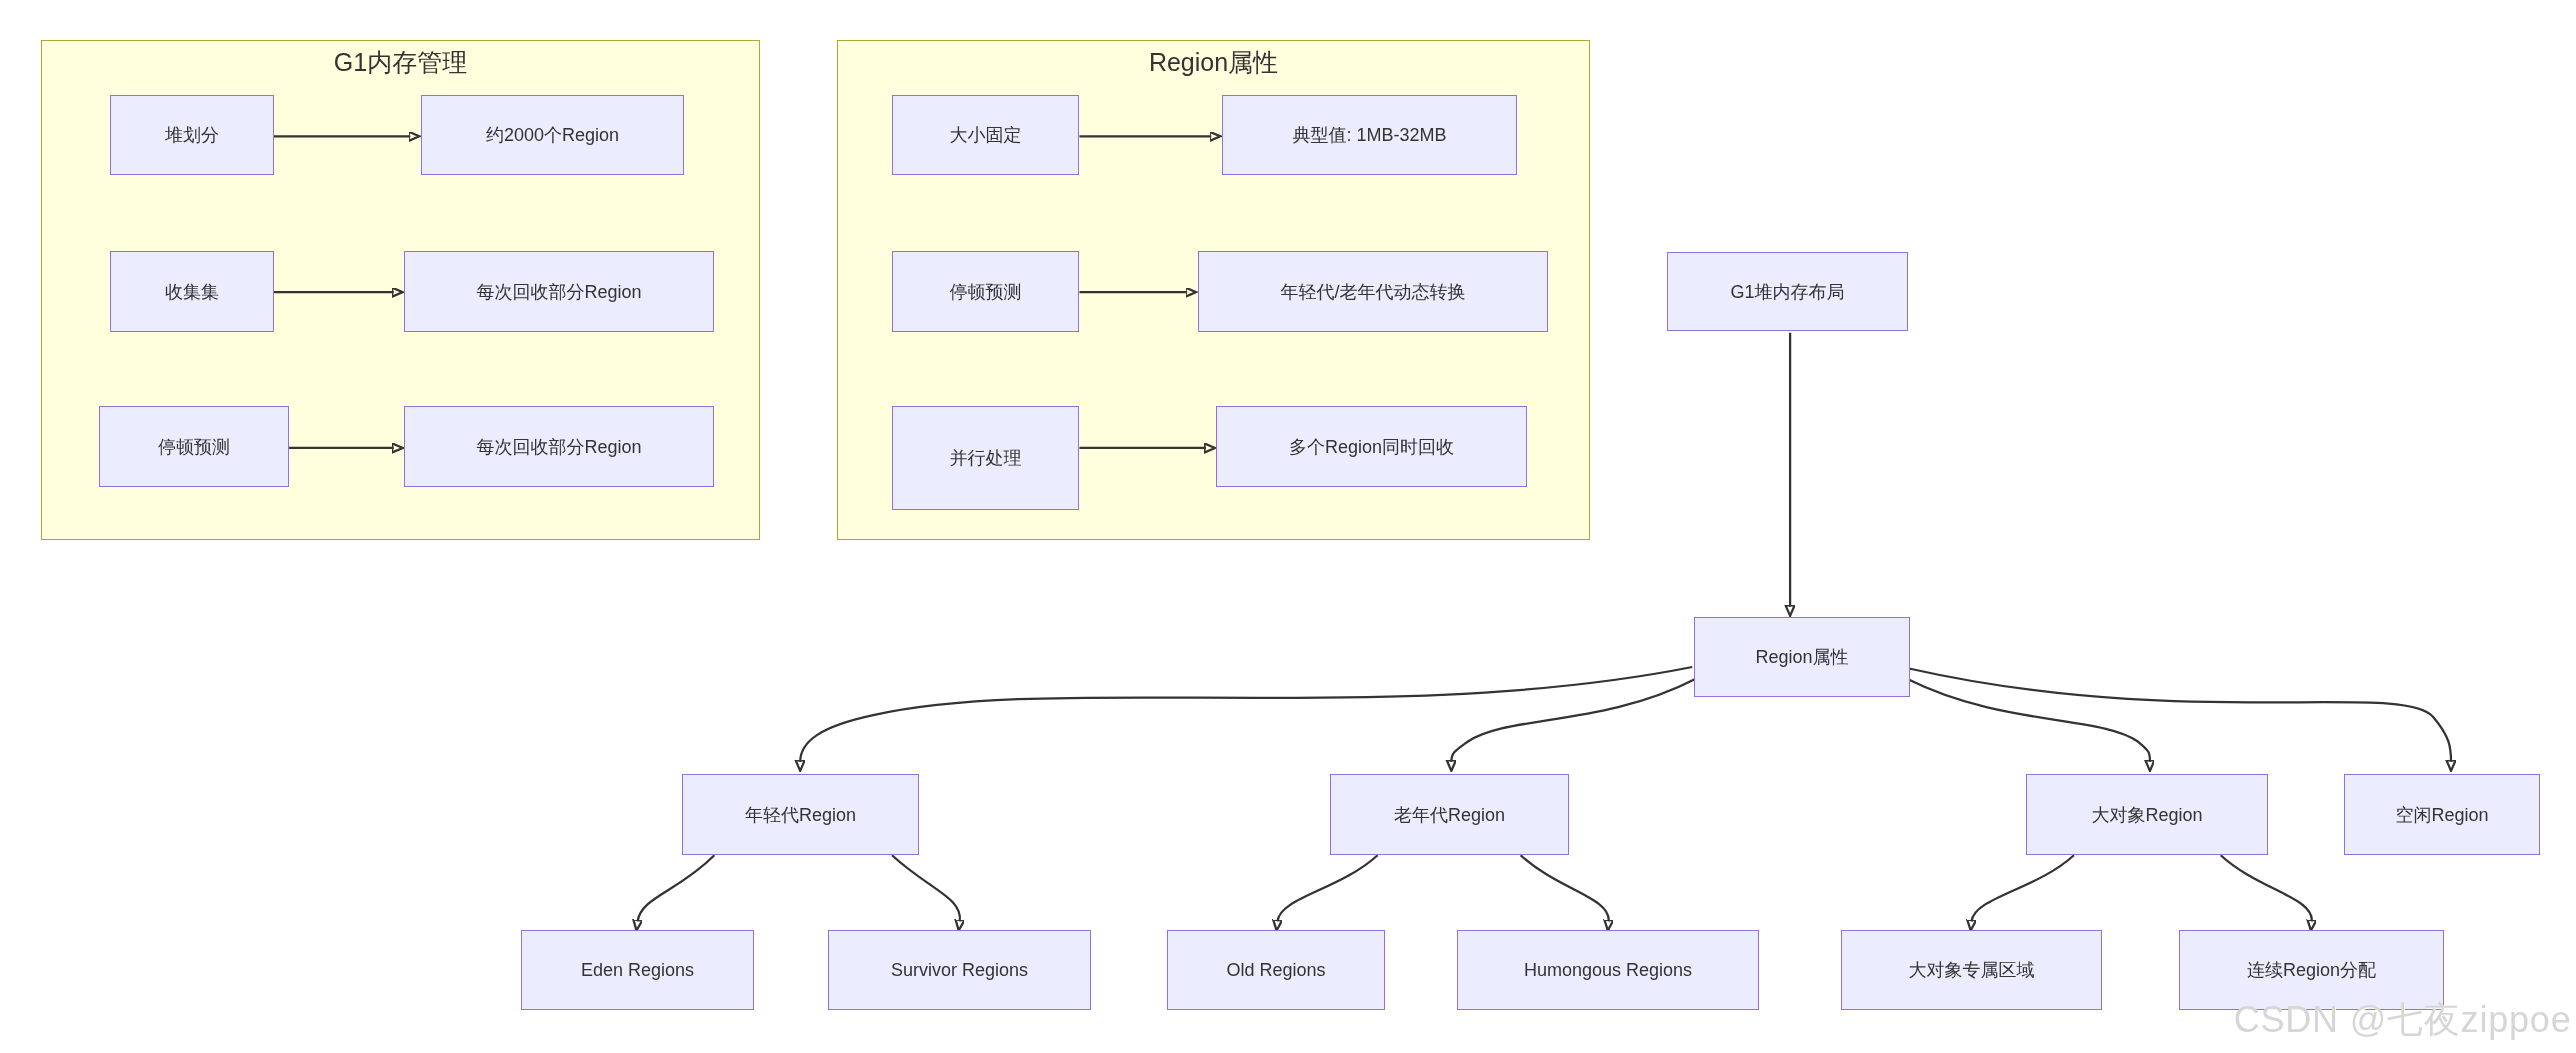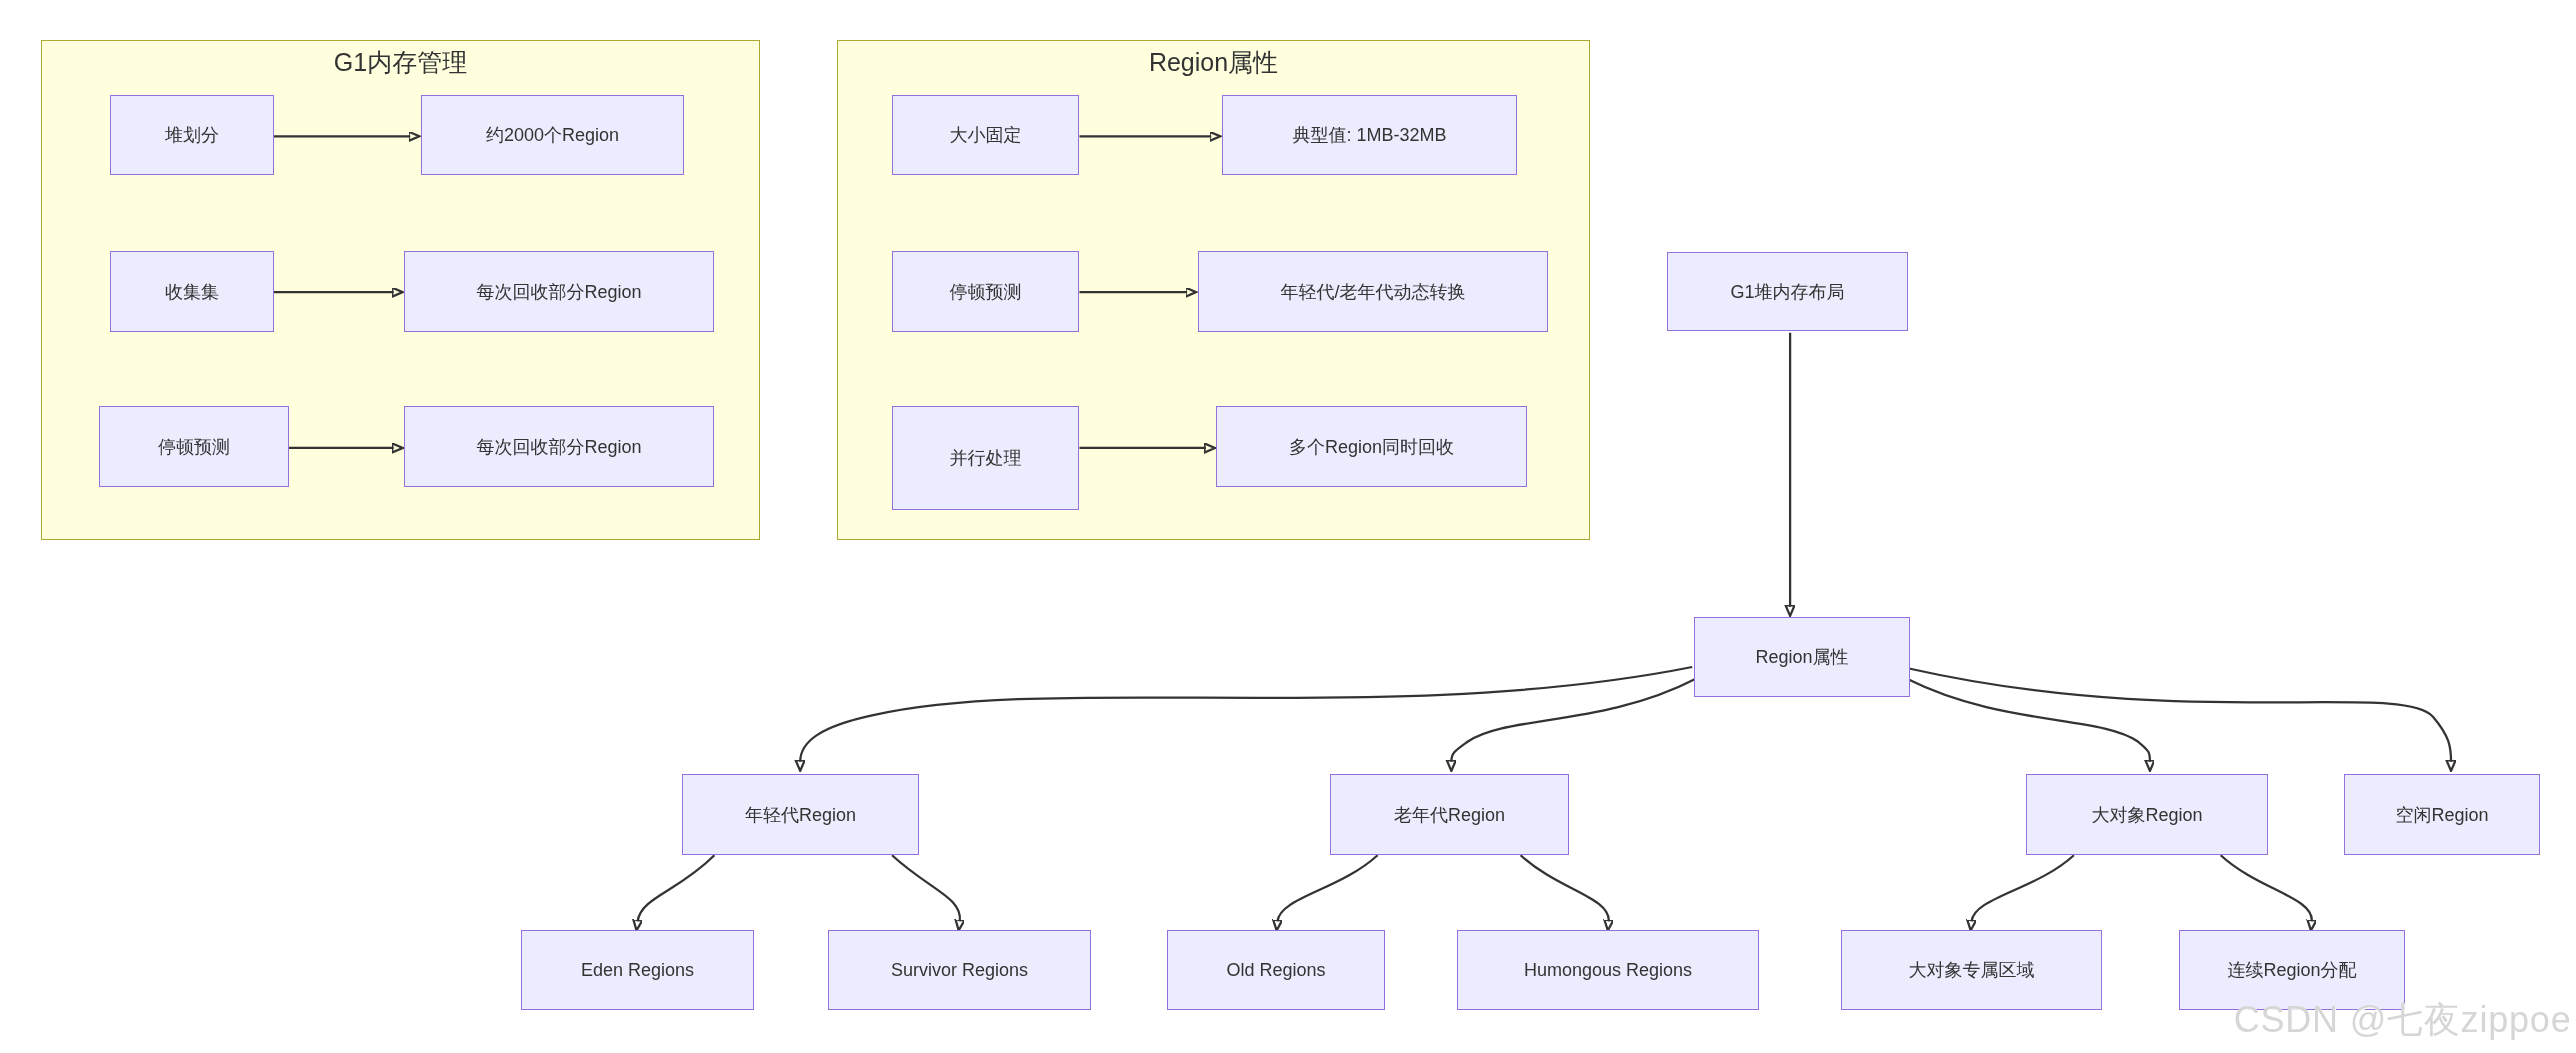--- a/index.html
+++ b/index.html
@@ -148,19 +148,19 @@
     </div>
   <div class="node" style="left:1167px;top:930px;width:218px;height:80px">
       <span>Old Regions</span>
     </div>
   <div class="node" style="left:1457px;top:930px;width:302px;height:80px">
       <span>Humongous Regions</span>
     </div>
   <div class="node" style="left:1841px;top:930px;width:261px;height:80px">
       <span>大对象专属区域</span>
     </div>
-  <div class="node" style="left:2179px;top:930px;width:226px;height:80px">
+  <div class="node" style="left:2179px;top:930px;width:265px;height:80px">
       <span>连续Region分配</span>
     </div>
 
   <div class="watermark">CSDN @七夜zippoe</div>
 </div>
 
 
 </body></html>

